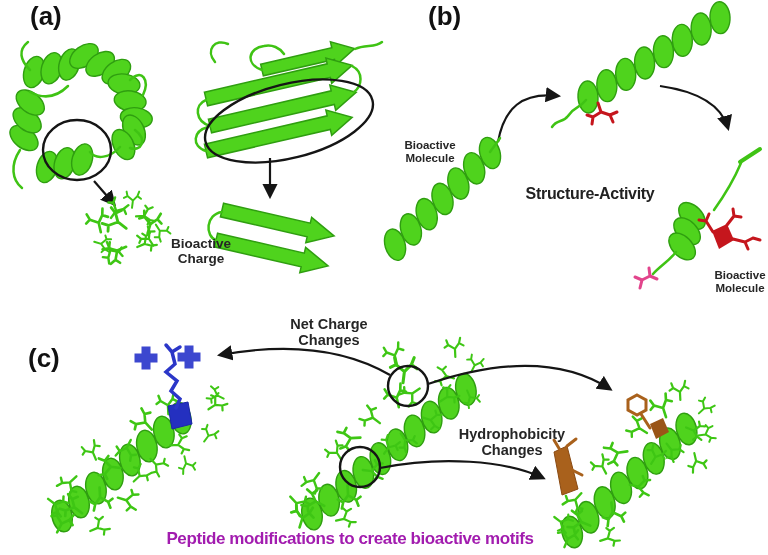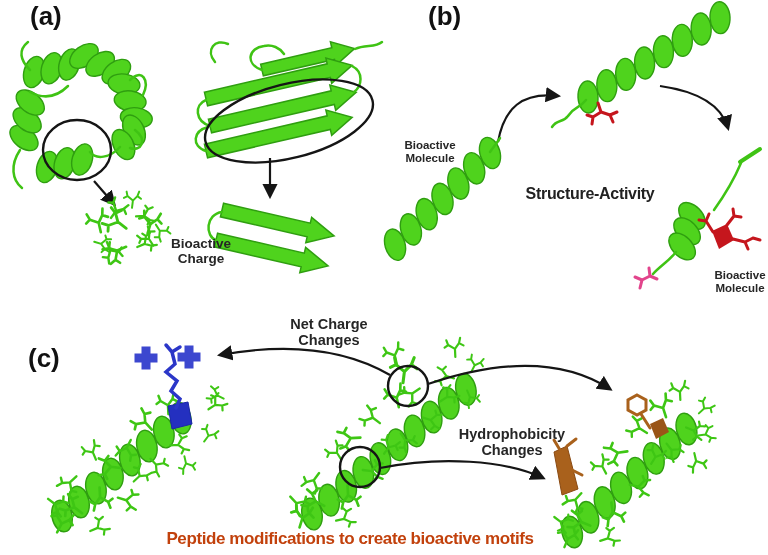--- a/index.html
+++ b/index.html
@@ -19,21 +19,21 @@
   .browng{stroke:#a9611c;stroke-width:3px;fill:none;stroke-linecap:round;}
   .plusg{fill:#3c47cf;}
   
   .lbl{position:absolute;color:#262626;font-weight:bold;white-space:nowrap;line-height:1.12;}
   .center{transform:translate(-50%,-50%);text-align:center;}
   .panel-label{font-size:26px;color:#111;}
   .mid{font-size:14.5px;}
   .small{font-size:13.5px;}
   .tiny{font-size:11.5px;}
   .sar{font-size:16px;letter-spacing:-0.3px;color:#222;text-align:right;}
-  .caption{font-size:17px;letter-spacing:-0.4px;color:#c2410c;}
+  .caption{font-size:17px;letter-spacing:-0.4px;color:#a21caf;}
   .lbl span{display:block;}
 </style>
 </head>
 <body>
 
 <div class="stage">
 
 <svg class="art" width="768" height="555" viewBox="0 0 768 555">
   <defs>
     <marker id="ah" viewBox="0 0 10 10" refX="8" refY="5" markerWidth="7" markerHeight="7" orient="auto-start-reverse">

